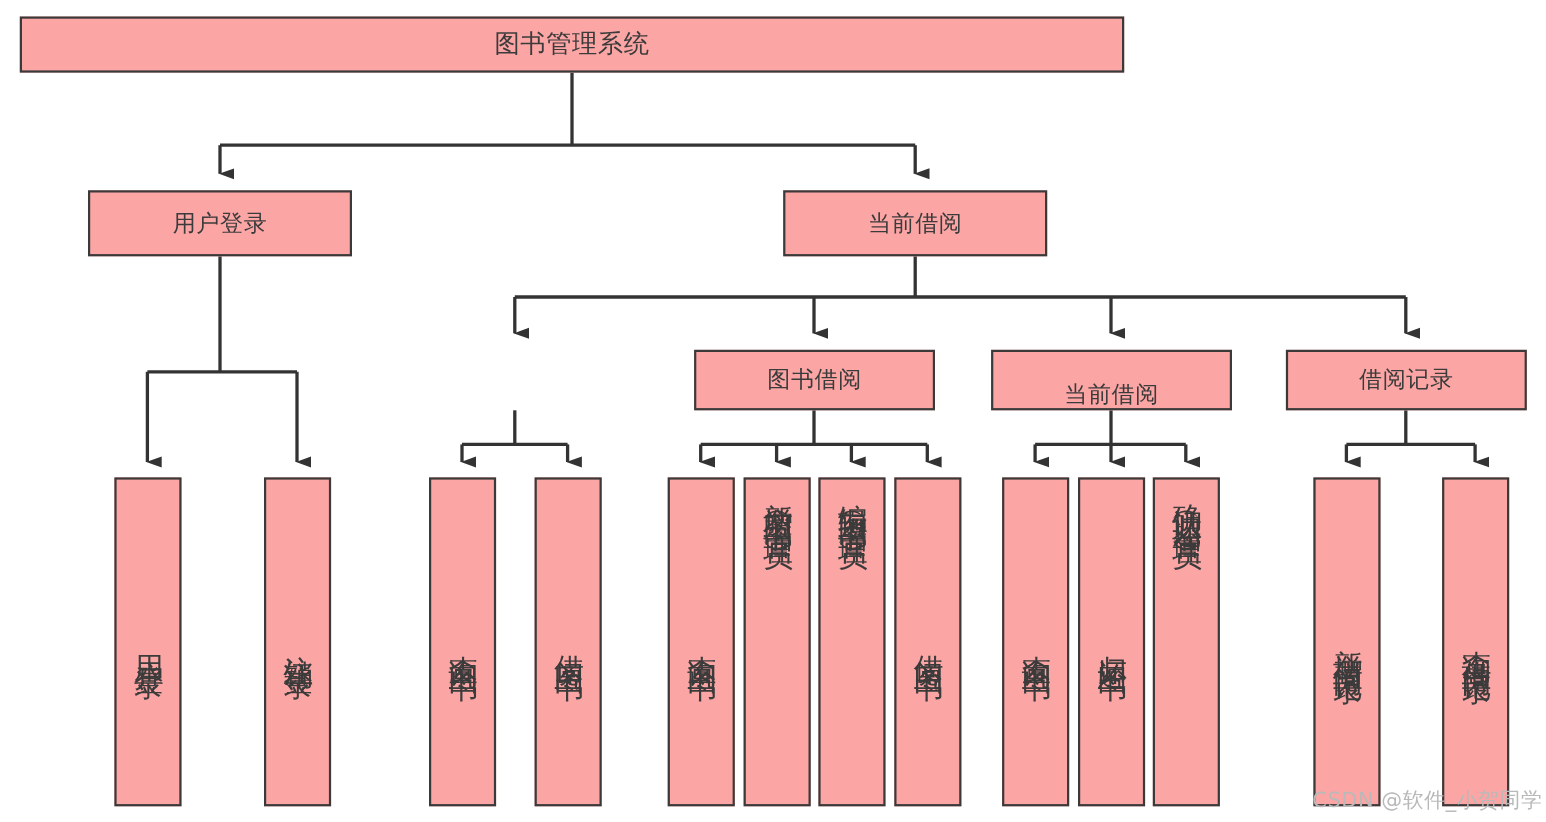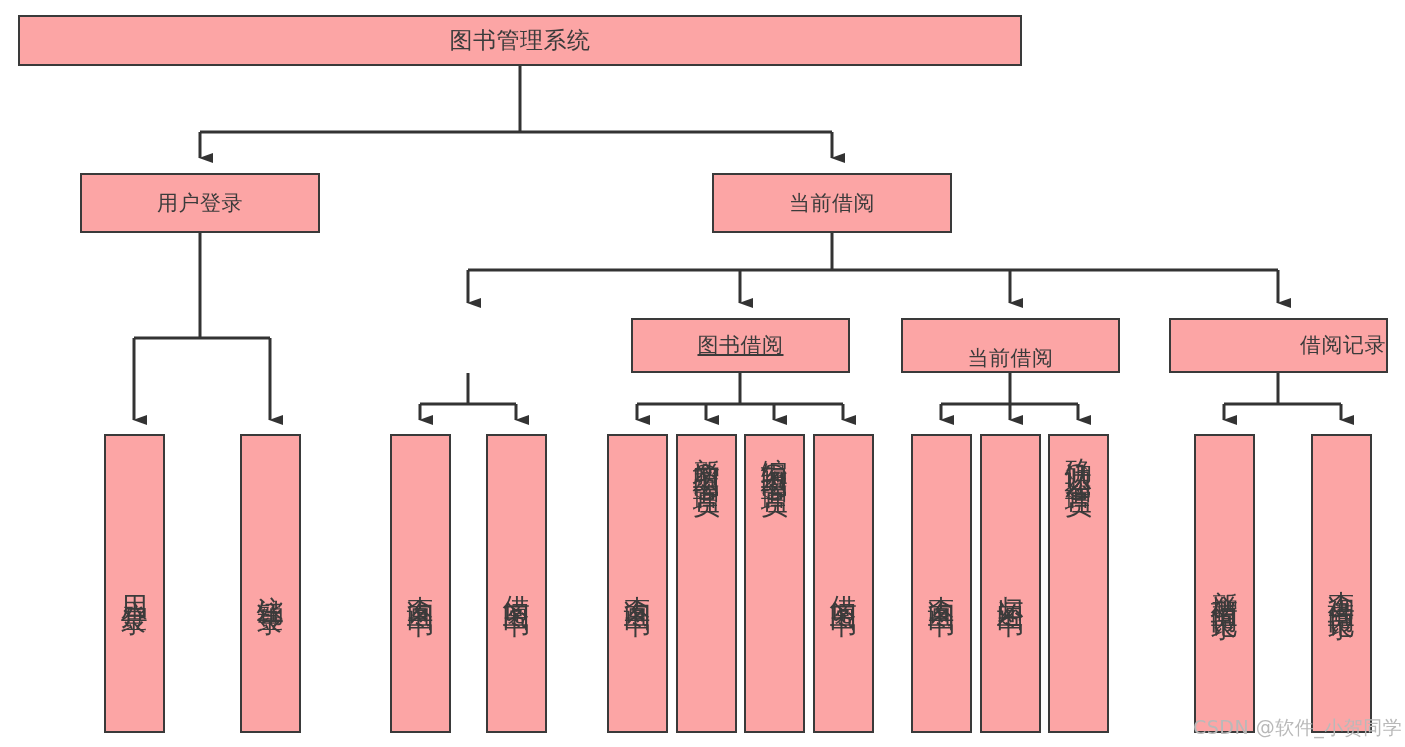--- a/index.html
+++ b/index.html
@@ -129,29 +129,29 @@
 
   <div class="node horiz" style="left:80px;top:173px;width:240px;height:60px;">
     <span class="label">用户登录</span>
   </div>
 
   <div class="node horiz" style="left:712px;top:173px;width:240px;height:60px;">
     <span class="label">当前借阅</span>
   </div>
 
 
-  <div class="node horiz" style="left:631px;top:318px;width:219px;height:55px;text-decoration:underline;">
+  <div class="node horiz" style="left:631px;top:318px;width:219px;height:55px;">
     <span class="label">图书借阅</span>
   </div>
 
   <div class="node horiz" style="left:901px;top:318px;width:219px;height:55px;align-items:flex-end;">
     <span class="label">当前借阅</span>
   </div>
 
-  <div class="node horiz" style="left:1169px;top:318px;width:219px;height:55px;justify-content:flex-end;">
+  <div class="node horiz" style="left:1169px;top:318px;width:219px;height:55px;">
     <span class="label">借阅记录</span>
   </div>
 
   <div class="node leaf mid" style="left:104px;top:434px;width:61px;height:299px;">
     <span class="label">用户登录</span>
   </div>
   <div class="node leaf mid" style="left:240px;top:434px;width:61px;height:299px;">
     <span class="label">注销登录</span>
   </div>
 

